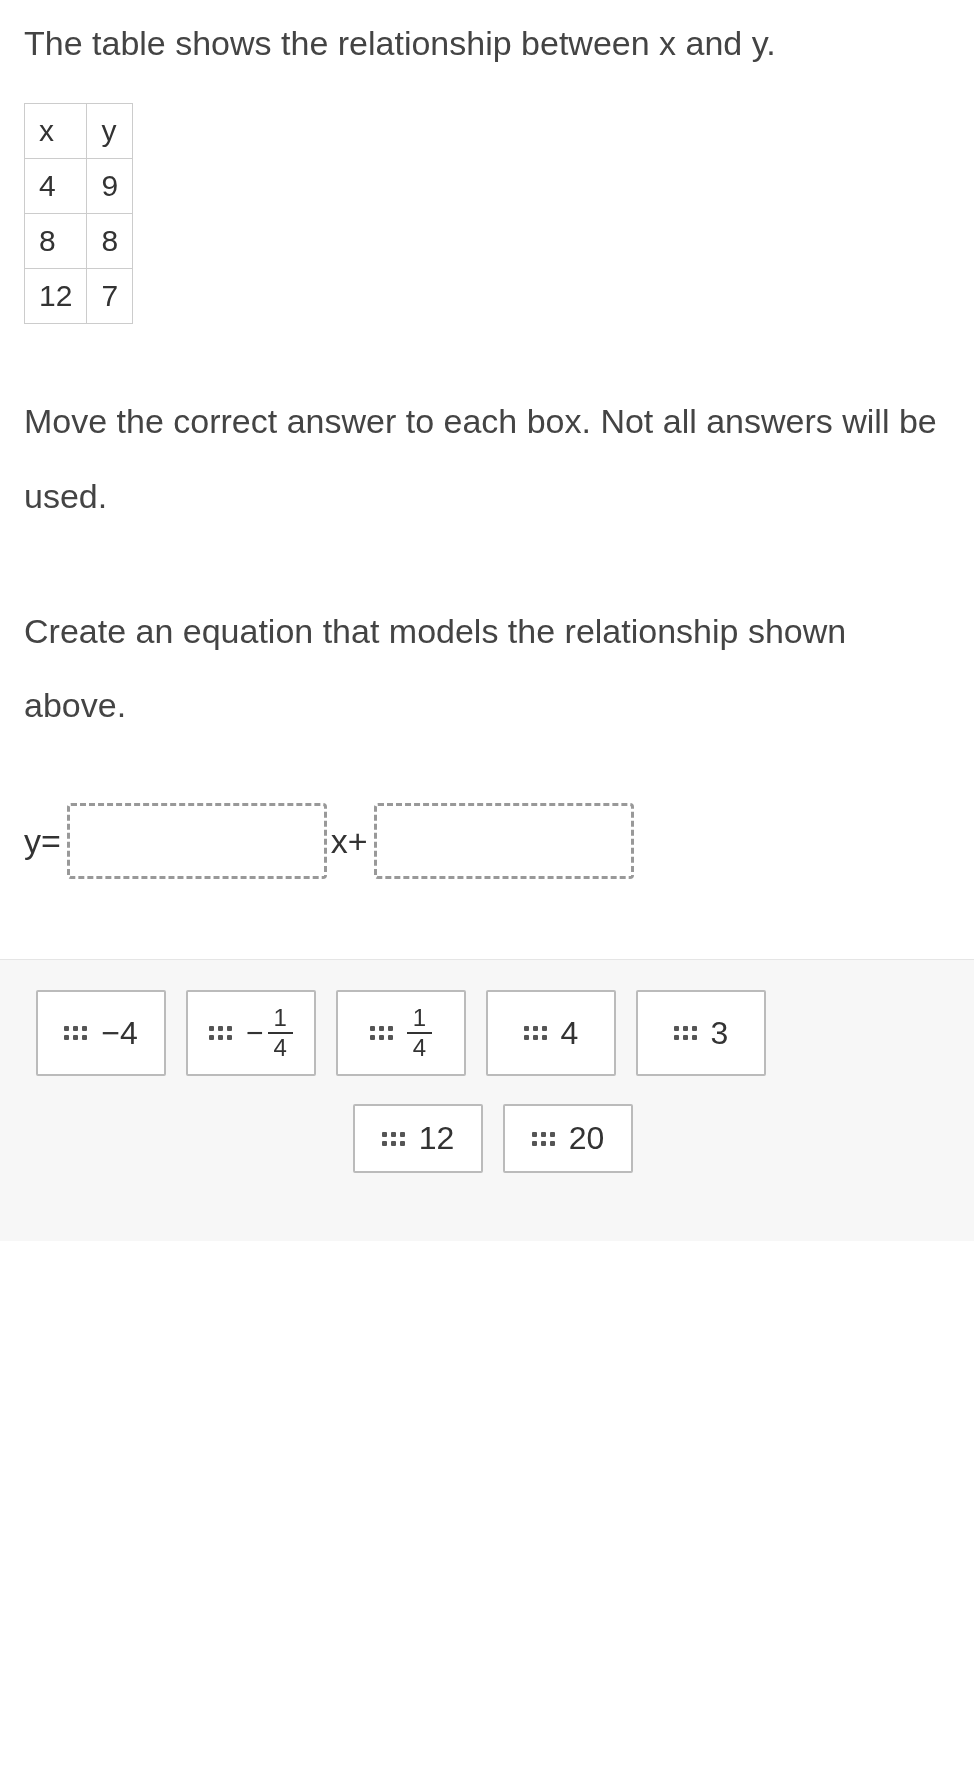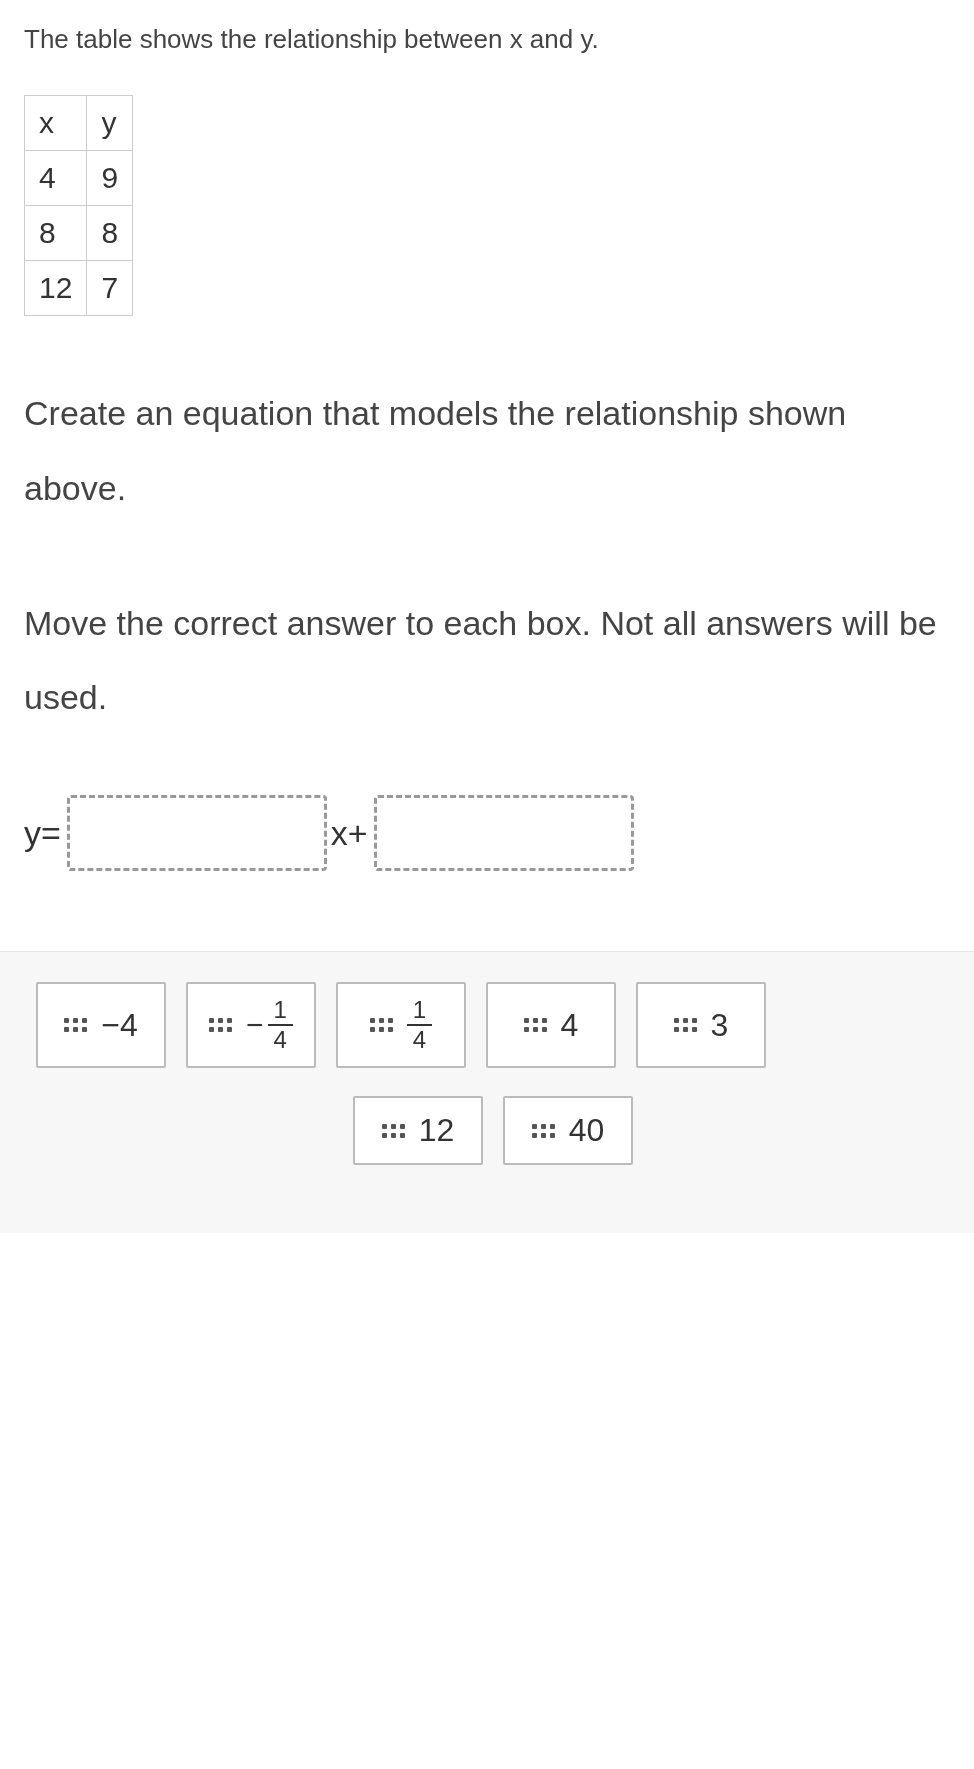--- a/index.html
+++ b/index.html
@@ -8,21 +8,21 @@
     padding: 0;
     font-family: Arial, Helvetica, sans-serif;
     background: #fff;
     color: #333;
     width: 974px;
   }
   .content {
     padding: 24px 24px 0 24px;
   }
   .intro {
-    font-size: 26px;
+    font-size: 34px;
     color: #444;
     margin-bottom: 40px;
     white-space: nowrap;
   }
   table.data {
     border-collapse: collapse;
     margin-bottom: 60px;
   }
   table.data th, table.data td {
     border: 1px solid #ccc;
@@ -119,22 +119,22 @@
       <td>8</td>
       <td>8</td>
     </tr>
     <tr>
       <td>12</td>
       <td>7</td>
     </tr>
   </tbody>
     </table>
 
+  <div class="instr">Move the correct answer to each box.  Not all answers will be used.</div>
   <div class="instr">Create an equation that models the relationship shown above.</div>
-  <div class="instr">Move the correct answer to each box.  Not all answers will be used.</div>
 
   <div class="equation">
     <span class="eq-label">y=</span>
     <div class="dropzone"></div>
     <span class="eq-label">x+</span>
     <div class="dropzone"></div>
   </div>
 </div>
 
 <div class="answers-area">
@@ -227,16 +227,16 @@
     </div>
     <div class="tile">
       <span class="grip">
           <span></span>
           <span></span>
           <span></span>
           <span></span>
           <span></span>
           <span></span>
         </span>
-      <span class="tile-label">40</span>
+      <span class="tile-label">20</span>
     </div>
   </div>
 </div>
 
 </body></html>

